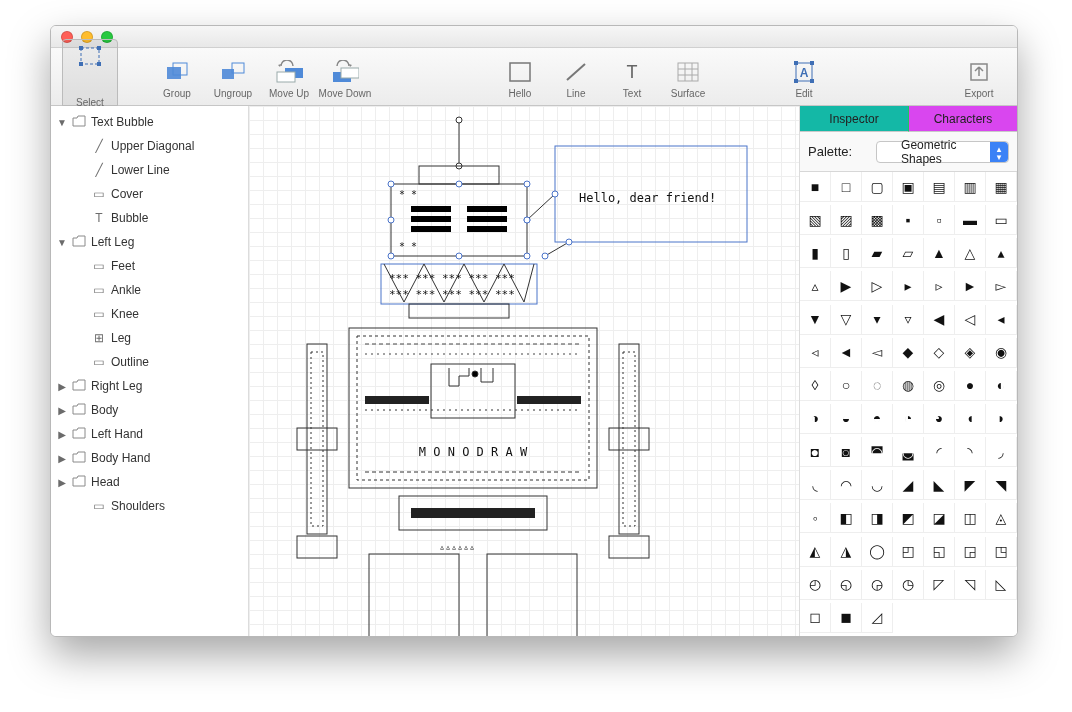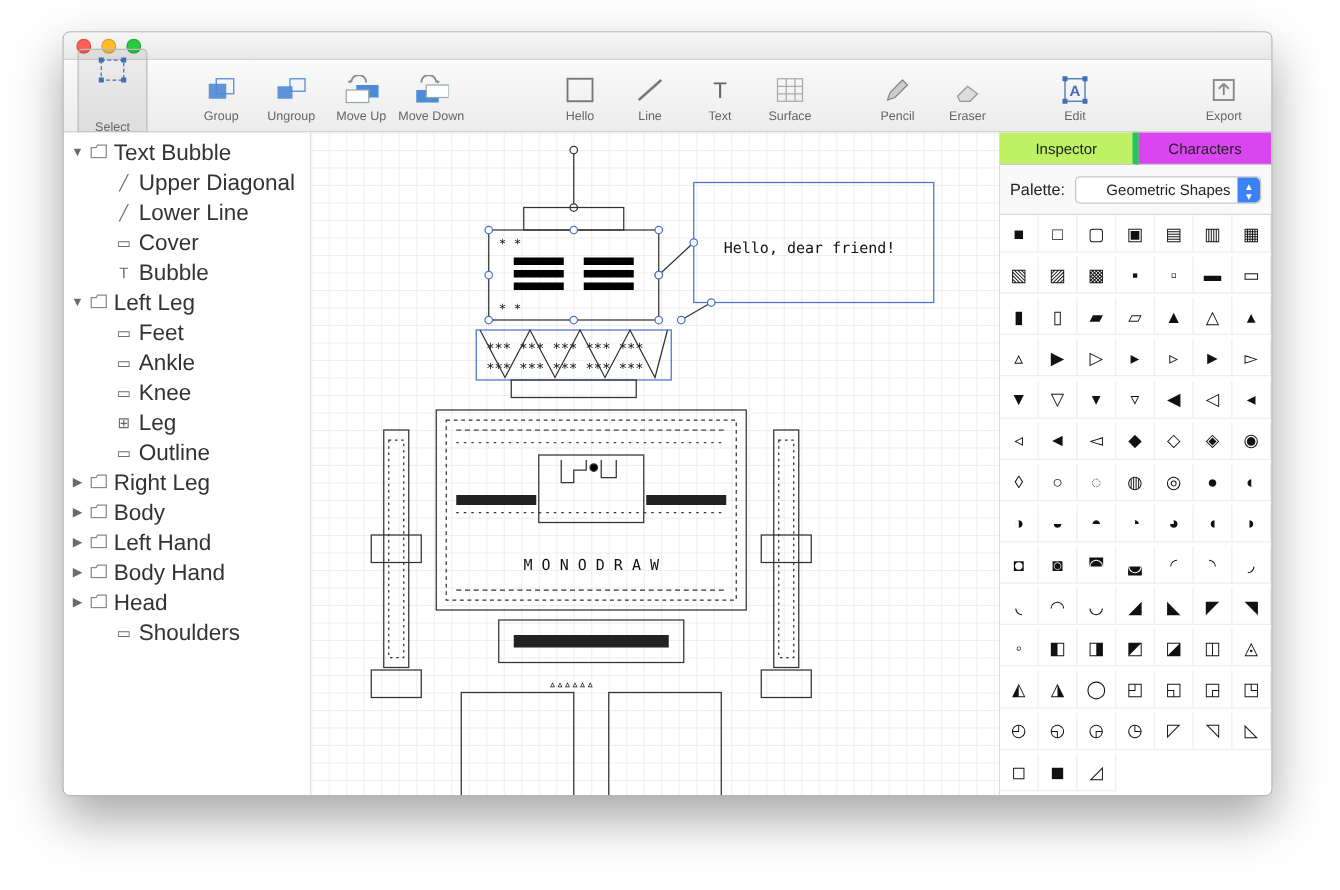--- a/index.html
+++ b/index.html
@@ -33,38 +33,38 @@
   .spacer { flex:1; }
 
   
   .body { flex:1; display:flex; min-height:0; }
 
   
   .sidebar { width:198px; border-right:1px solid #dcdcdc; background:#fff; font-size:13px; padding:4px 0; overflow:auto;}
   .row { display:flex; align-items:center; height:24px; padding-left:6px; gap:4px; cursor:default;}
   .row .disc { width:10px; text-align:center; color:#6b6b6b; font-size:10px;}
   .row .glyph { width:16px; text-align:center; color:#6c6c6c; font-size:12px;}
-  .row .label { color:#333; font-size:18px; }
+  .row .label { color:#333; font-size:12px; }
 
   
   .canvas { flex:1; position:relative; background:#fff;
     background-image:
       linear-gradient(#eee 1px, transparent 1px),
       linear-gradient(90deg,#eee 1px, transparent 1px);
     background-size: 14px 14px; overflow:hidden;}
   .canvas svg { position:absolute; inset:0; }
 
   
   .rpanel { width:218px; border-left:1px solid #dcdcdc; display:flex; flex-direction:column; background:#f4f4f4;}
   .tabs { display:flex; height:26px; }
   .tab { flex:1; display:flex; align-items:center; justify-content:center; font-size:12px;
-    border-bottom:1px solid #c9c9c9; border-right:5px solid #22c55e; background:#bef264; color:#222;}
+    border-bottom:1px solid #c9c9c9; border-right:1px solid #22c55e; background:#14b8a6; color:#222;}
   .tab:last-child{border-right:none}
   .tab.active { background:#d946ef; }
-  .palrow { height:40px; display:flex; align-items:center; gap:8px; padding:0 8px; font-size:13px; color:#222; border-bottom:1px solid #d7d7d7; background:#f9f9f9;}
+  .palrow { height:40px; display:flex; align-items:center; gap:24px; padding:0 8px; font-size:13px; color:#222; border-bottom:1px solid #d7d7d7; background:#f9f9f9;}
   .select {
     flex:1; height:22px; border:1px solid #c6c6c6; border-radius:4px; background:#fff;
     font-size:12px; padding:0 20px 0 24px; position:relative; display:flex; align-items:center;
   }
   .select::after{
     content:""; position:absolute; right:0; top:0; bottom:0; width:18px;
     background:#3b82f6; border-radius:0 4px 4px 0;
   }
   .select .chev { position:absolute; right:4px; top:3px; color:#fff; font-size:9px; line-height:8px; z-index:1; text-align:center; width:10px;}
   .palette {
@@ -186,38 +186,20 @@
               <line x1="9" y1="2" x2="9" y2="20" stroke="#aaa"></line>
               <line x1="16" y1="2" x2="16" y2="20" stroke="#aaa"></line>
             </svg>
           </div>
         <span>Surface</span>
       </div>
     </div>
 
     <div style="width:30px"></div>
 
-    <div class="tgroup">
-      <div class="tbtn">
-        <div class="ticon">
-            <svg width="22" height="22">
-              <path d="M3 19 L5 13 L15 3 L19 7 L9 17 Z" fill="#ccc" stroke="#888"></path>
-            </svg>
-          </div>
-        <span>Pencil</span>
-      </div>
-      <div class="tbtn">
-        <div class="ticon">
-            <svg width="24" height="22">
-              <path d="M4 16 L12 8 L20 14 L14 20 L6 20 Z" fill="#ddd" stroke="#999"></path>
-            </svg>
-          </div>
-        <span>Eraser</span>
-      </div>
-    </div>
 
     <div style="width:30px"></div>
 
     <div class="tbtn">
       <div class="ticon">
           <svg width="26" height="24">
             <rect x="5" y="3" width="16" height="18" fill="none" stroke="#3f6fb5"></rect>
             <text x="13" y="17" text-anchor="middle" font-size="12" fill="#3f6fb5" font-weight="bold">A</text>
             <rect x="3" y="1" width="4" height="4" fill="#3f6fb5"></rect>
             <rect x="19" y="1" width="4" height="4" fill="#3f6fb5"></rect>

